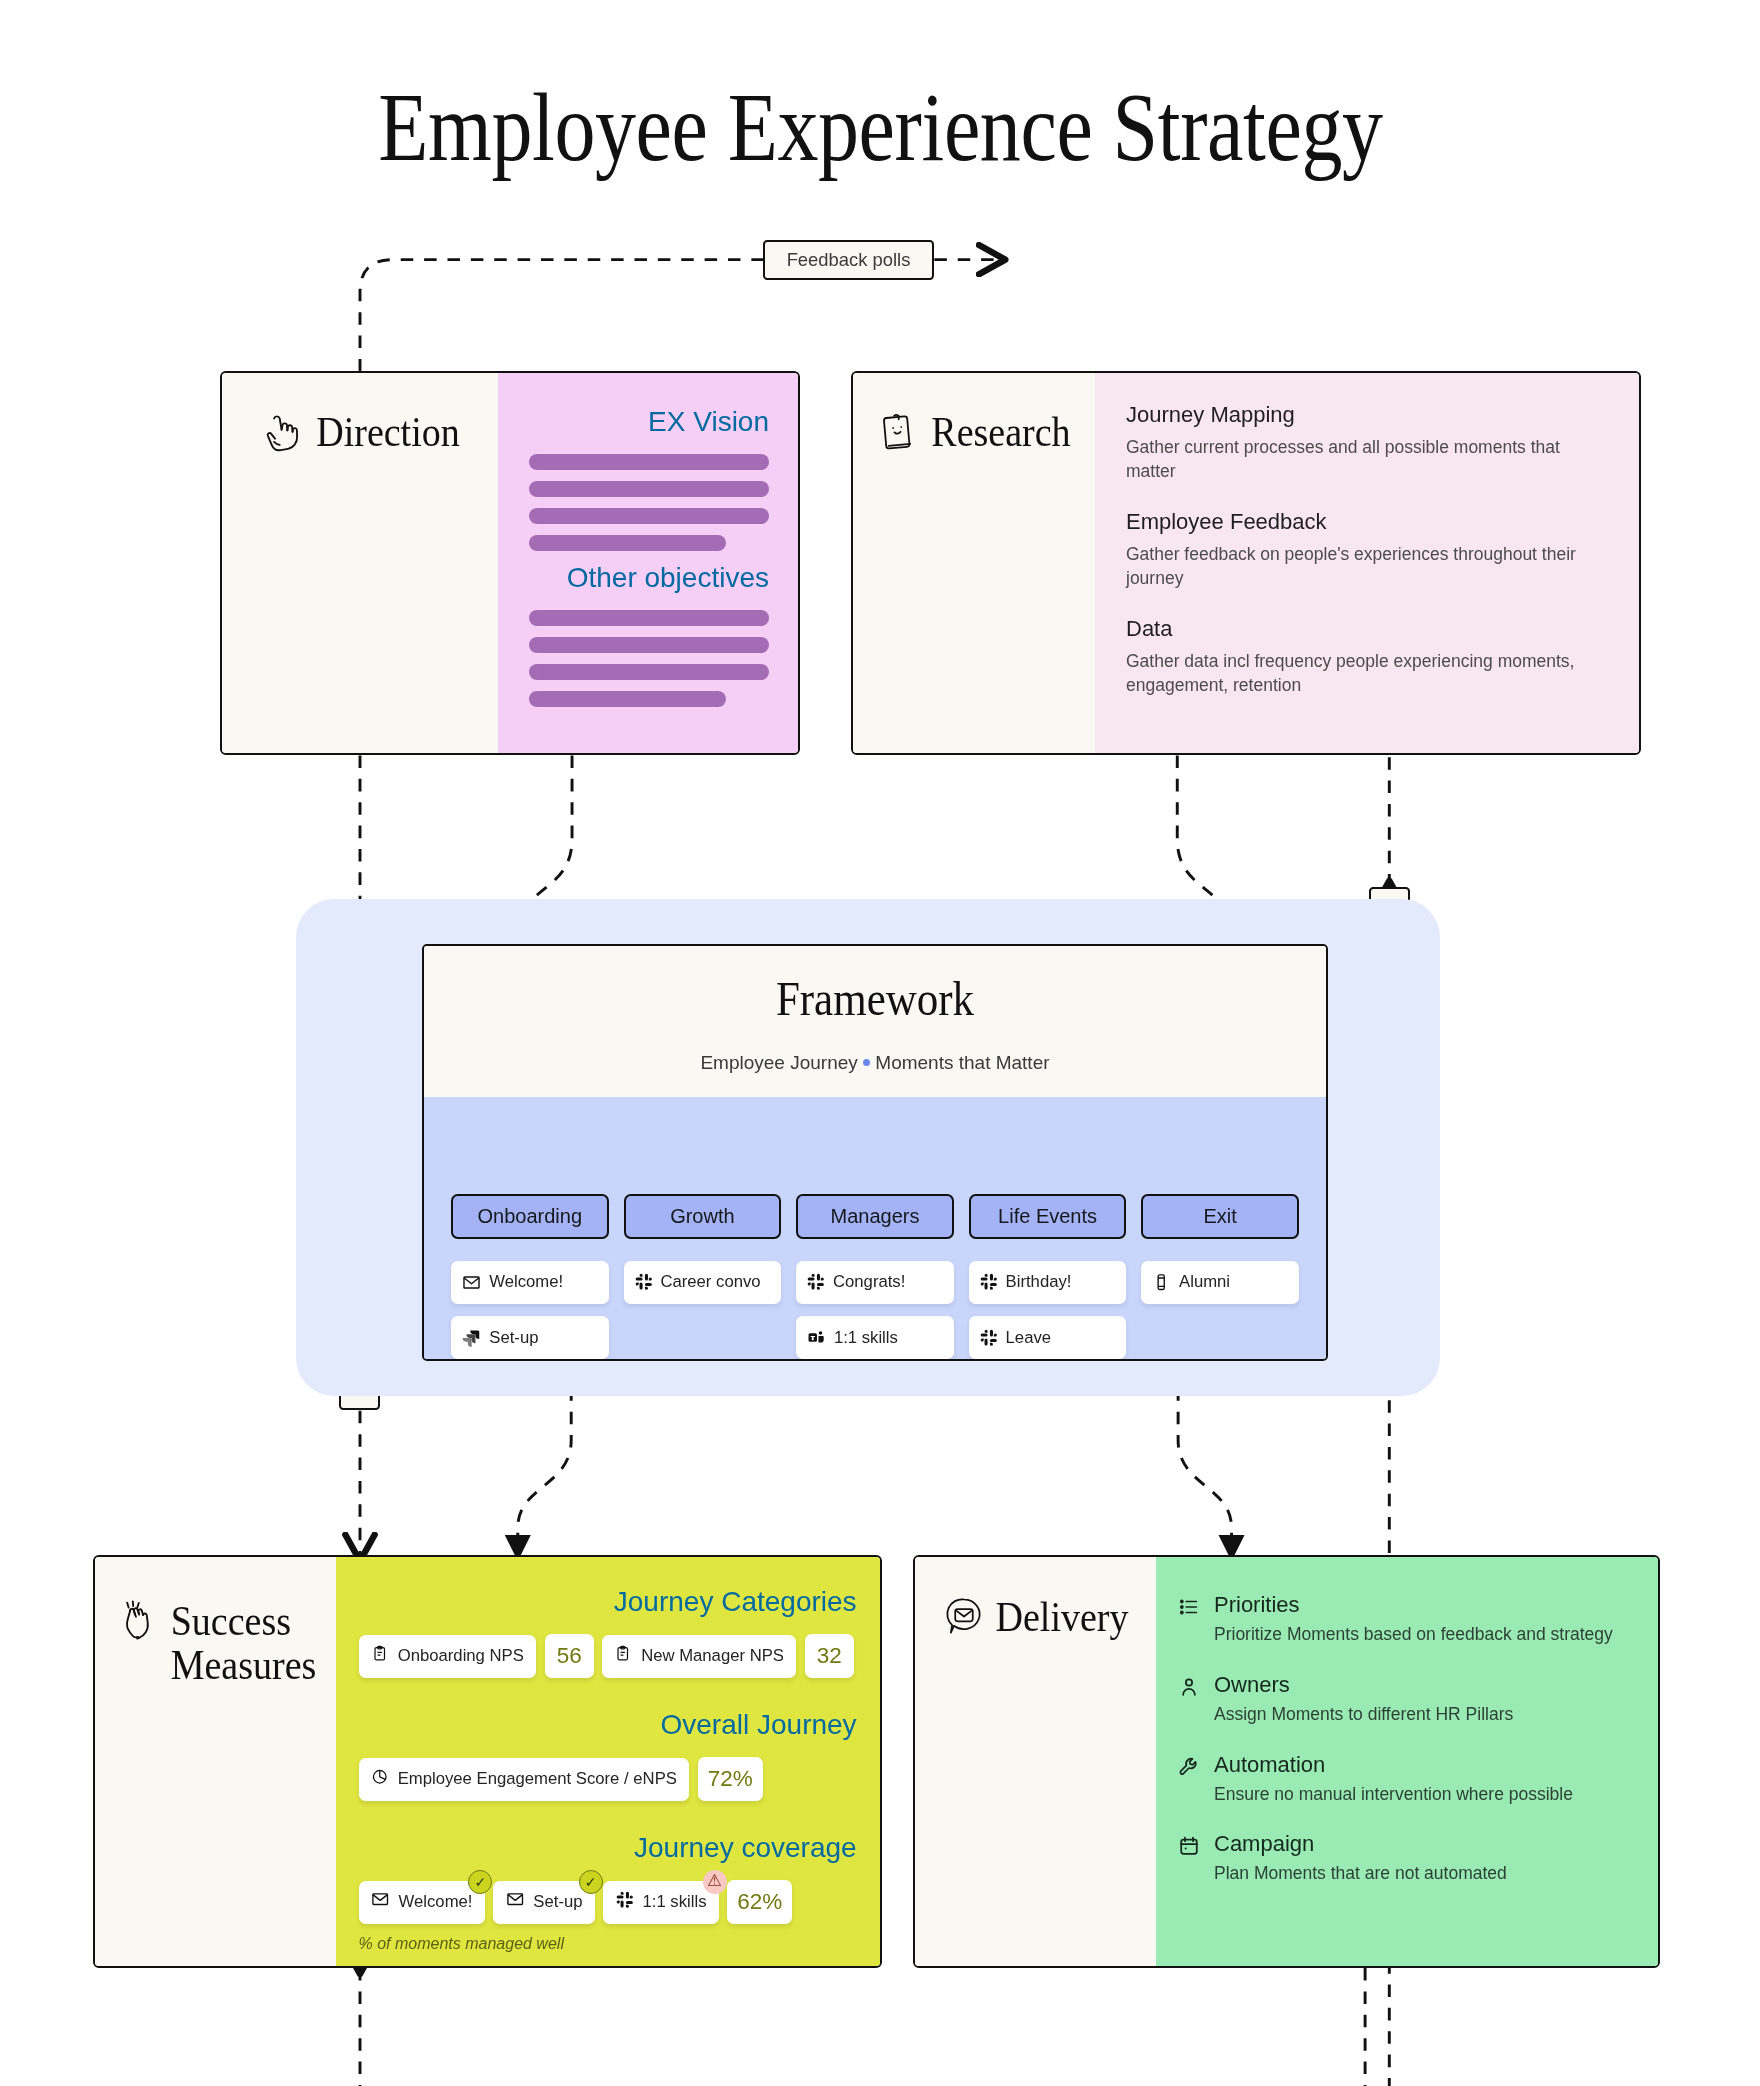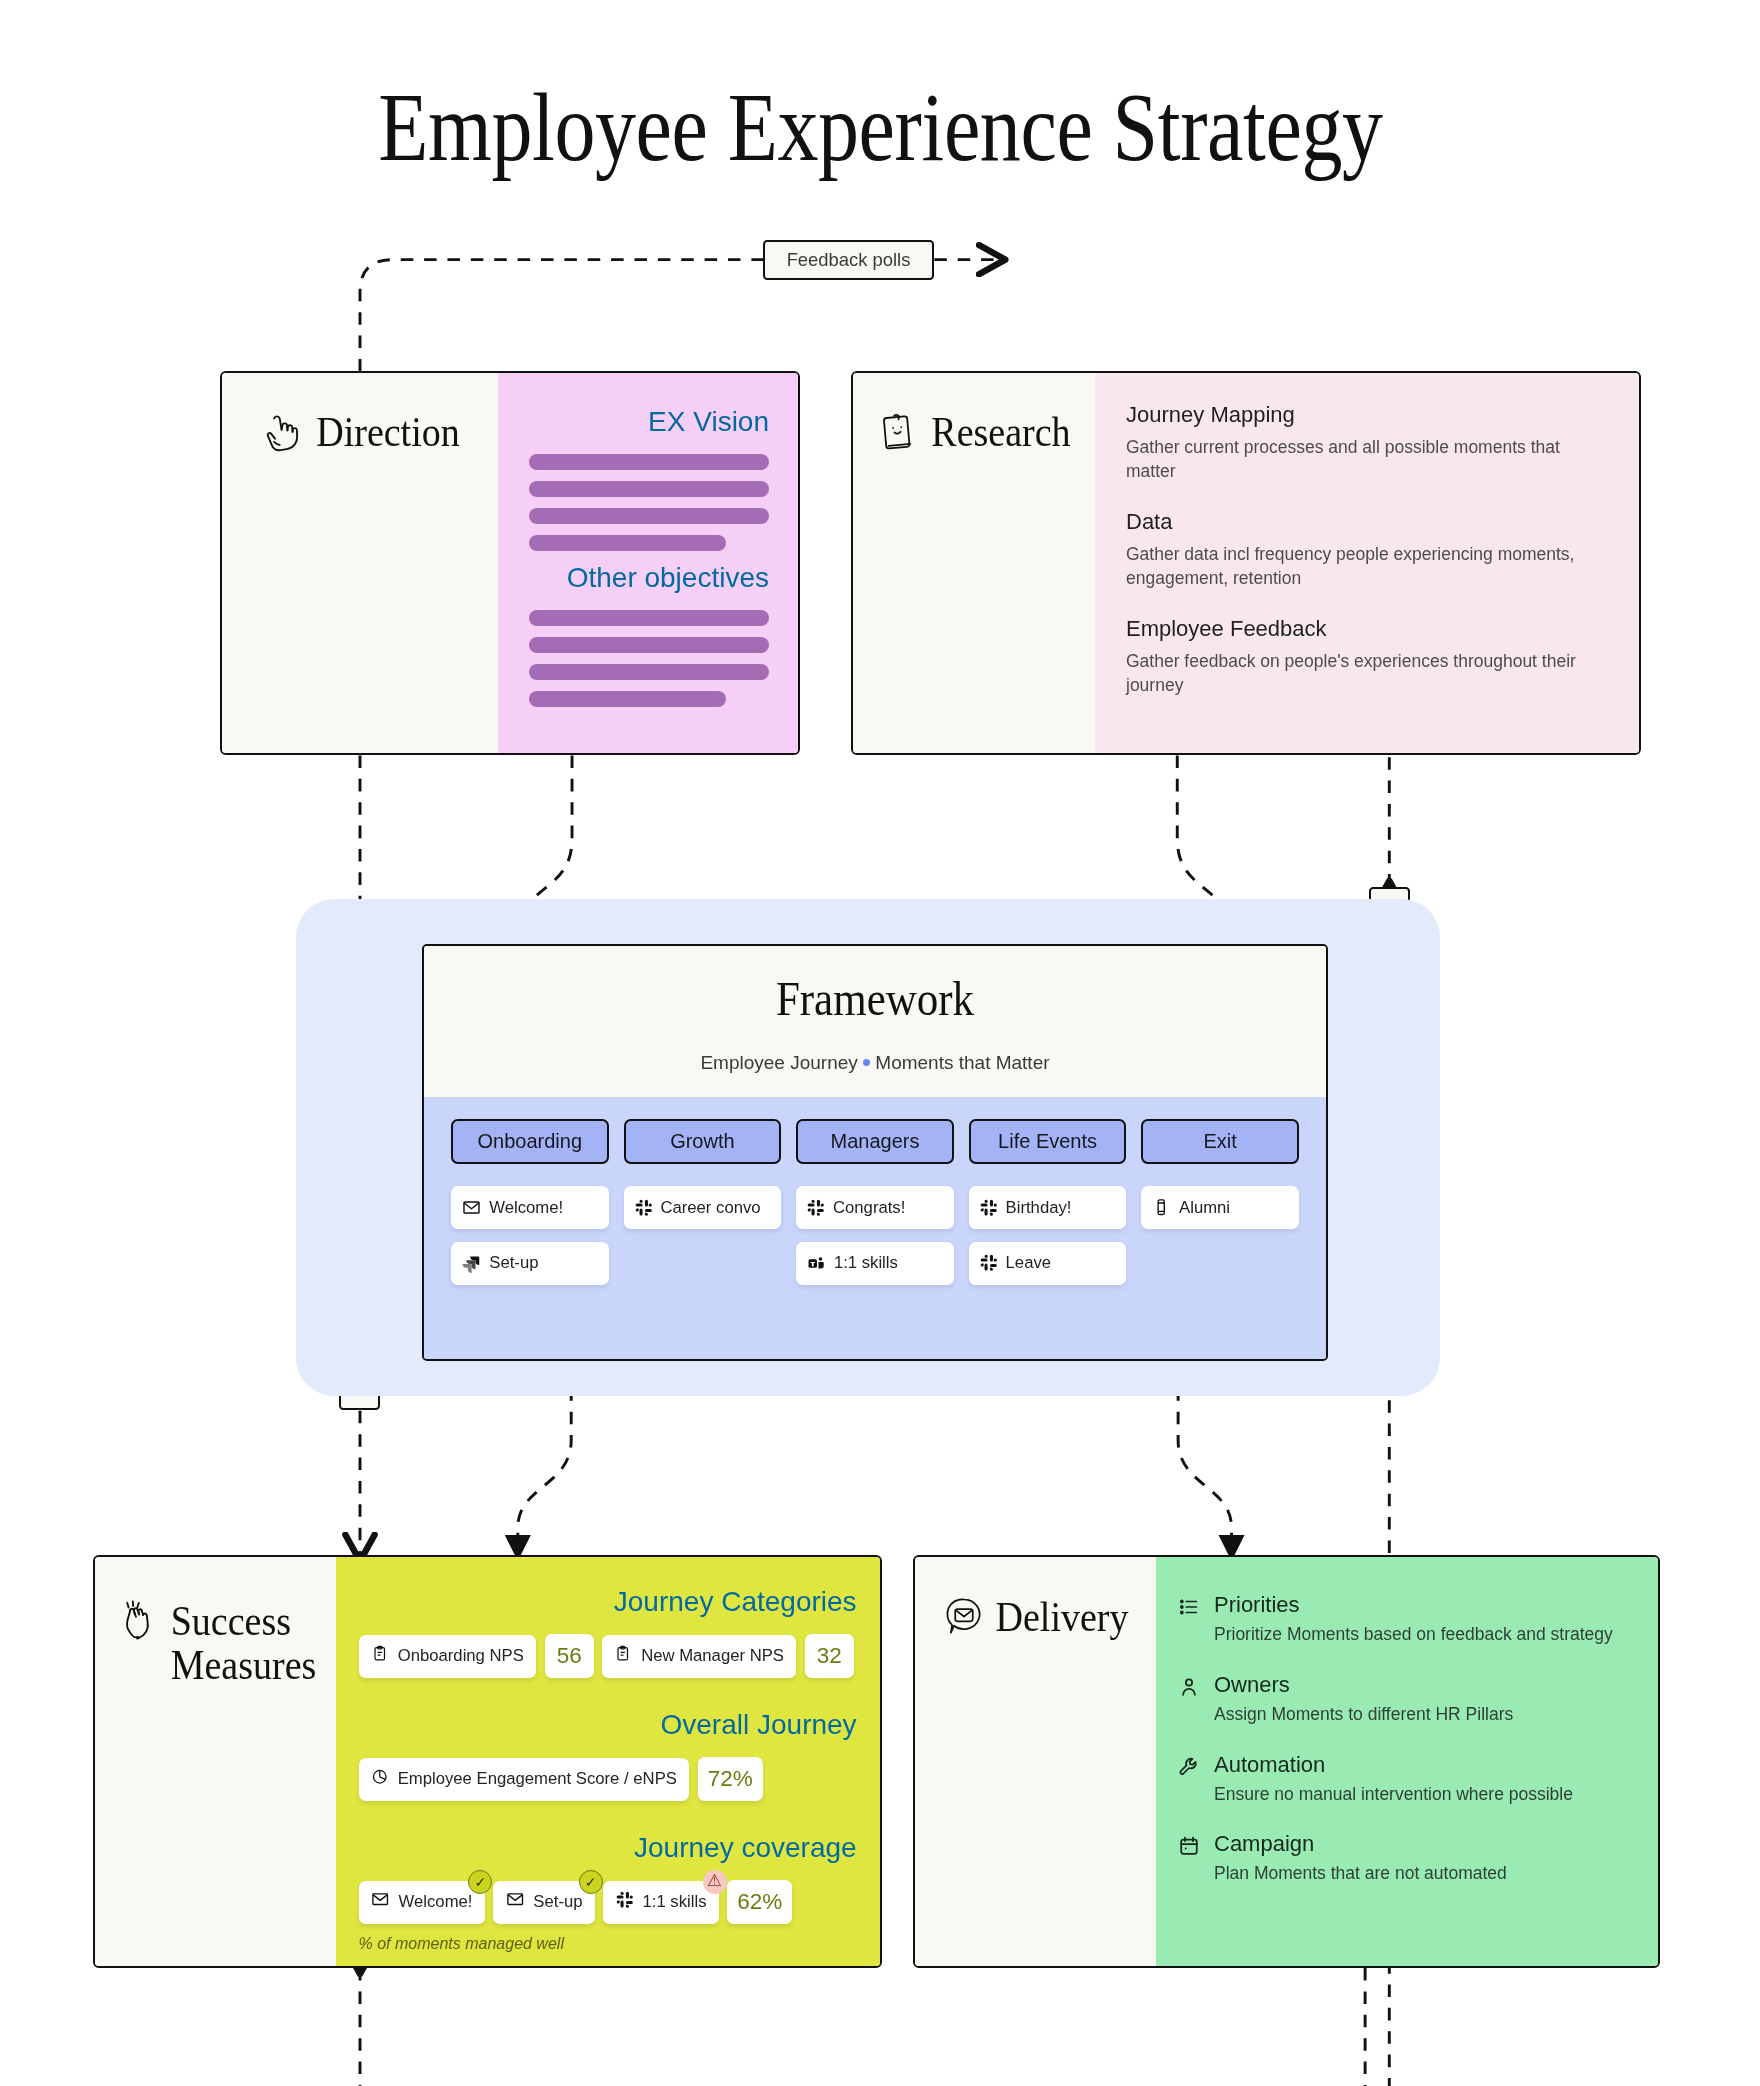--- a/index.html
+++ b/index.html
@@ -88,21 +88,21 @@
     font-size: 43px; color: #111;
     transform: scaleY(1.12);
     margin-bottom: 29px;
   }
   #fw-sub { font-size: 19px; color: #3a3a3a; display: flex; justify-content: center; align-items: center; gap: 5px; }
   #fw-sub .dot { width: 7.5px; height: 7.5px; border-radius: 50%; background: #6C86F0; display:inline-block; }
   #fw-grid {
     background: #C9D5FA;
     flex: 1 1 auto;
     padding: 22.5px 27px 0 27px;
-    display: flex; gap: 15px; align-items: flex-start;
+    display: flex; gap: 15px; align-items: flex-end;
   }
   .fw-col { flex: 1 1 0; display: flex; flex-direction: column; align-items: stretch; gap: 12.5px; }
   .stage-btn {
     background: #A3B3F5;
     border: 2.1px solid #111;
     border-radius: 6.7px;
     height: 45px;
     display: flex; align-items: center; justify-content: center;
     font-size: 20px; color: #17181c;
     margin-bottom: 9.2px;
@@ -271,26 +271,26 @@
         </span>
         <span class="card-title">Research</span>
       </div>
     </div>
     <div class="card-body" style="background:#F9E7EF; padding-top:29px;">
       <div class="rItem">
         <div class="rHead">Journey Mapping</div>
         <div class="rDesc">Gather current processes and all possible moments that matter</div>
       </div>
       <div class="rItem">
+        <div class="rHead">Employee Feedback</div>
+        <div class="rDesc">Gather feedback on people's experiences throughout their journey</div>
+      </div>
+      <div class="rItem">
         <div class="rHead">Data</div>
         <div class="rDesc">Gather data incl frequency people experiencing moments, engagement, retention</div>
-      </div>
-      <div class="rItem">
-        <div class="rHead">Employee Feedback</div>
-        <div class="rDesc">Gather feedback on people's experiences throughout their journey</div>
       </div>
     </div>
   </div>
 
   <div id="fw-outer" style="left:296px; top:899px; width:1144px; height:497px;"></div>
 
   <div id="fw-inner" style="left:422px; top:944px; width:906px; height:417px;">
     <div id="fw-head">
       <div class="fw-title">Framework</div>
       <div id="fw-sub">

